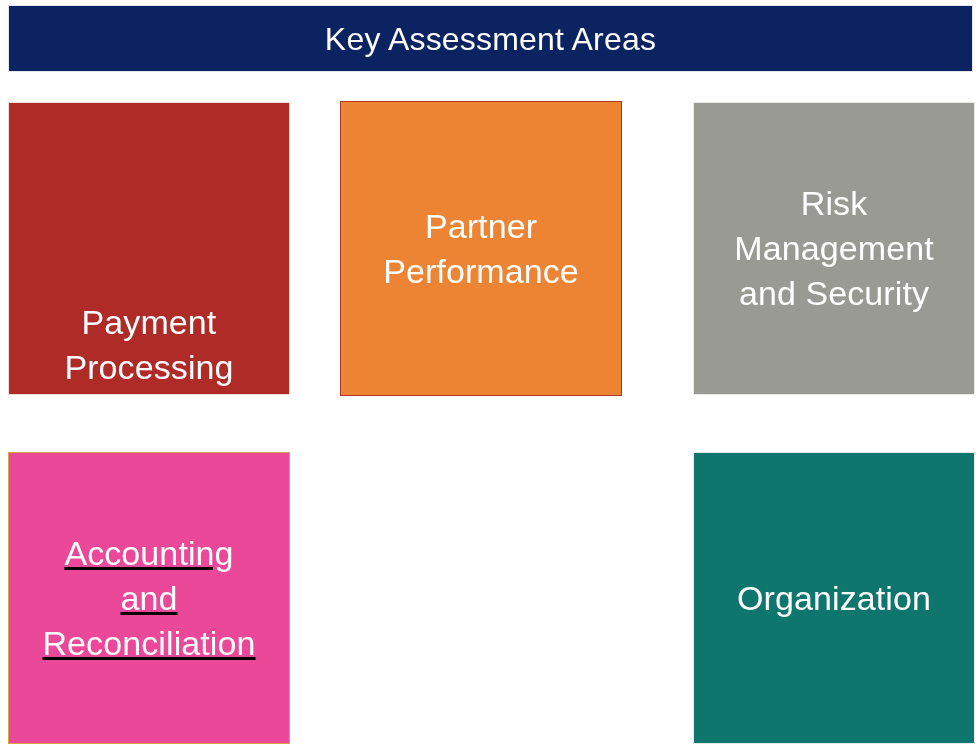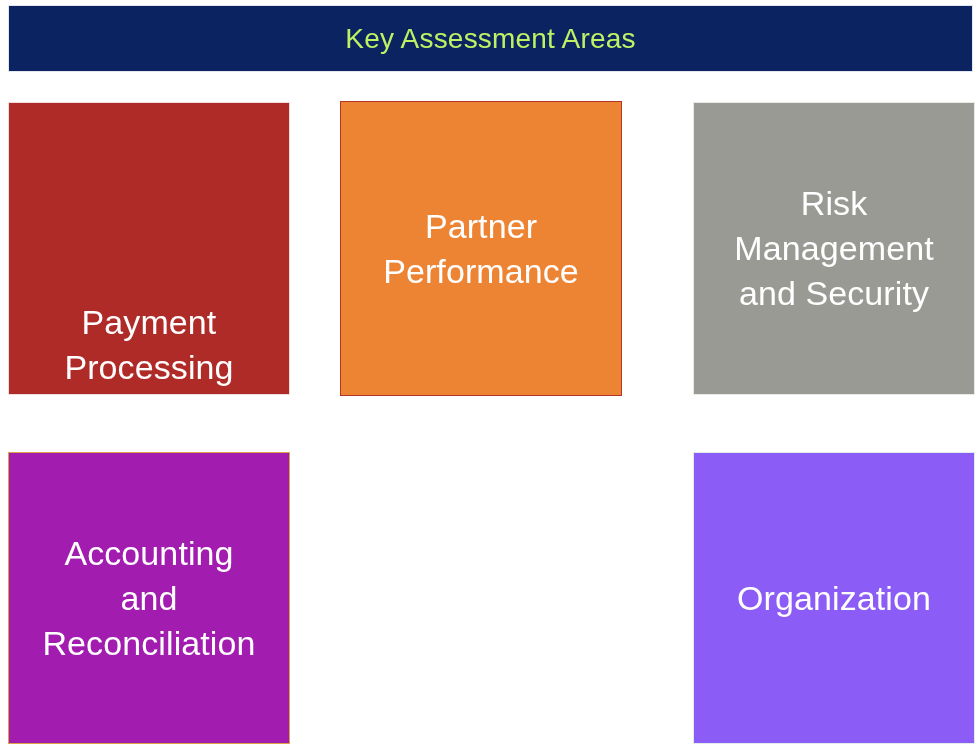--- a/index.html
+++ b/index.html
@@ -30,22 +30,22 @@
     width: 965px;
     height: 67px;
     background: #0b2360;
     box-sizing: border-box;
     border: 1px solid #e4e7ef;
     display: flex;
     align-items: center;
     justify-content: center;
   }
   .banner-title {
-    color: #bef264;
-    font-size: 28px;
+    color: #ffffff;
+    font-size: 32px;
     line-height: 44px;
     font-weight: 400;
     letter-spacing: 0.2px;
     white-space: nowrap;
     font-family: "Liberation Sans", sans-serif;
   }
 
   
   .card {
     position: absolute;
@@ -80,31 +80,32 @@
   }
   .card-risk {
     left: 693px; top: 102px; width: 282px; height: 293px;
     background: #9a9a95;
     border: 1px solid #e9e9e7;
   }
 
   
   .card-accounting {
     left: 8px;  top: 452px; width: 282px; height: 292px;
-    background: #a21caf;
+    background: #ec4899;
     border: 1px solid #d9a441;
+    text-decoration: underline;
   }
   .card-reporting {
     left: 338px; top: 452px; width: 277px; height: 293px;
     background: #000000;
     border: 1px solid #ececec;
   }
   .card-organization {
     left: 693px; top: 452px; width: 282px; height: 292px;
-    background: #8b5cf6;
+    background: #0f766e;
     border: 1px solid #e2ebe9;
   }
 </style>
 </head>
 <body>
 
 <div id="canvas">
 
   <div class="banner">
     <span class="banner-title">Key Assessment Areas</span>

